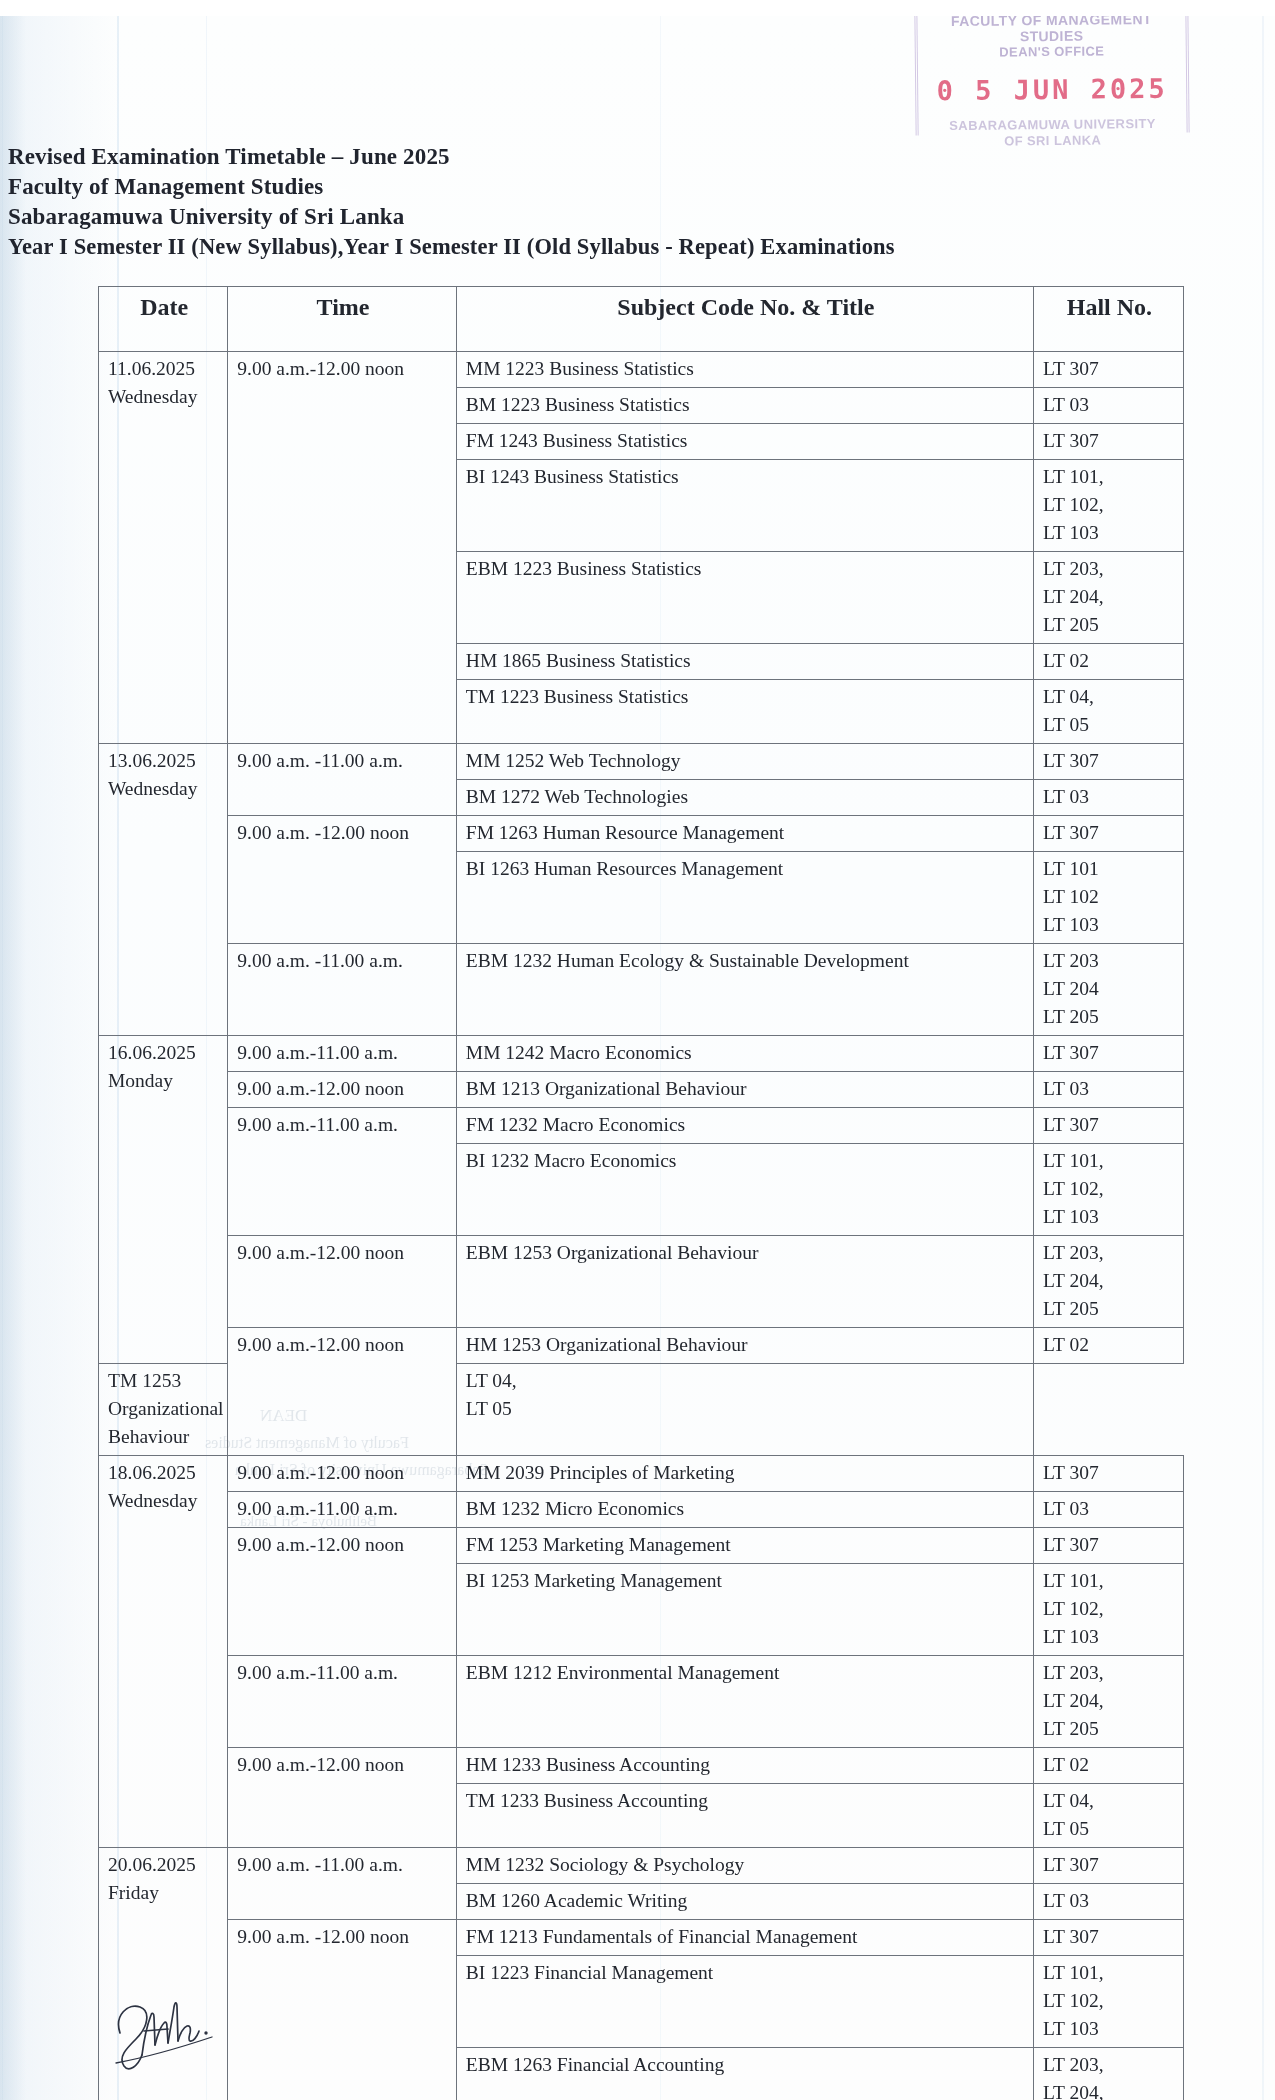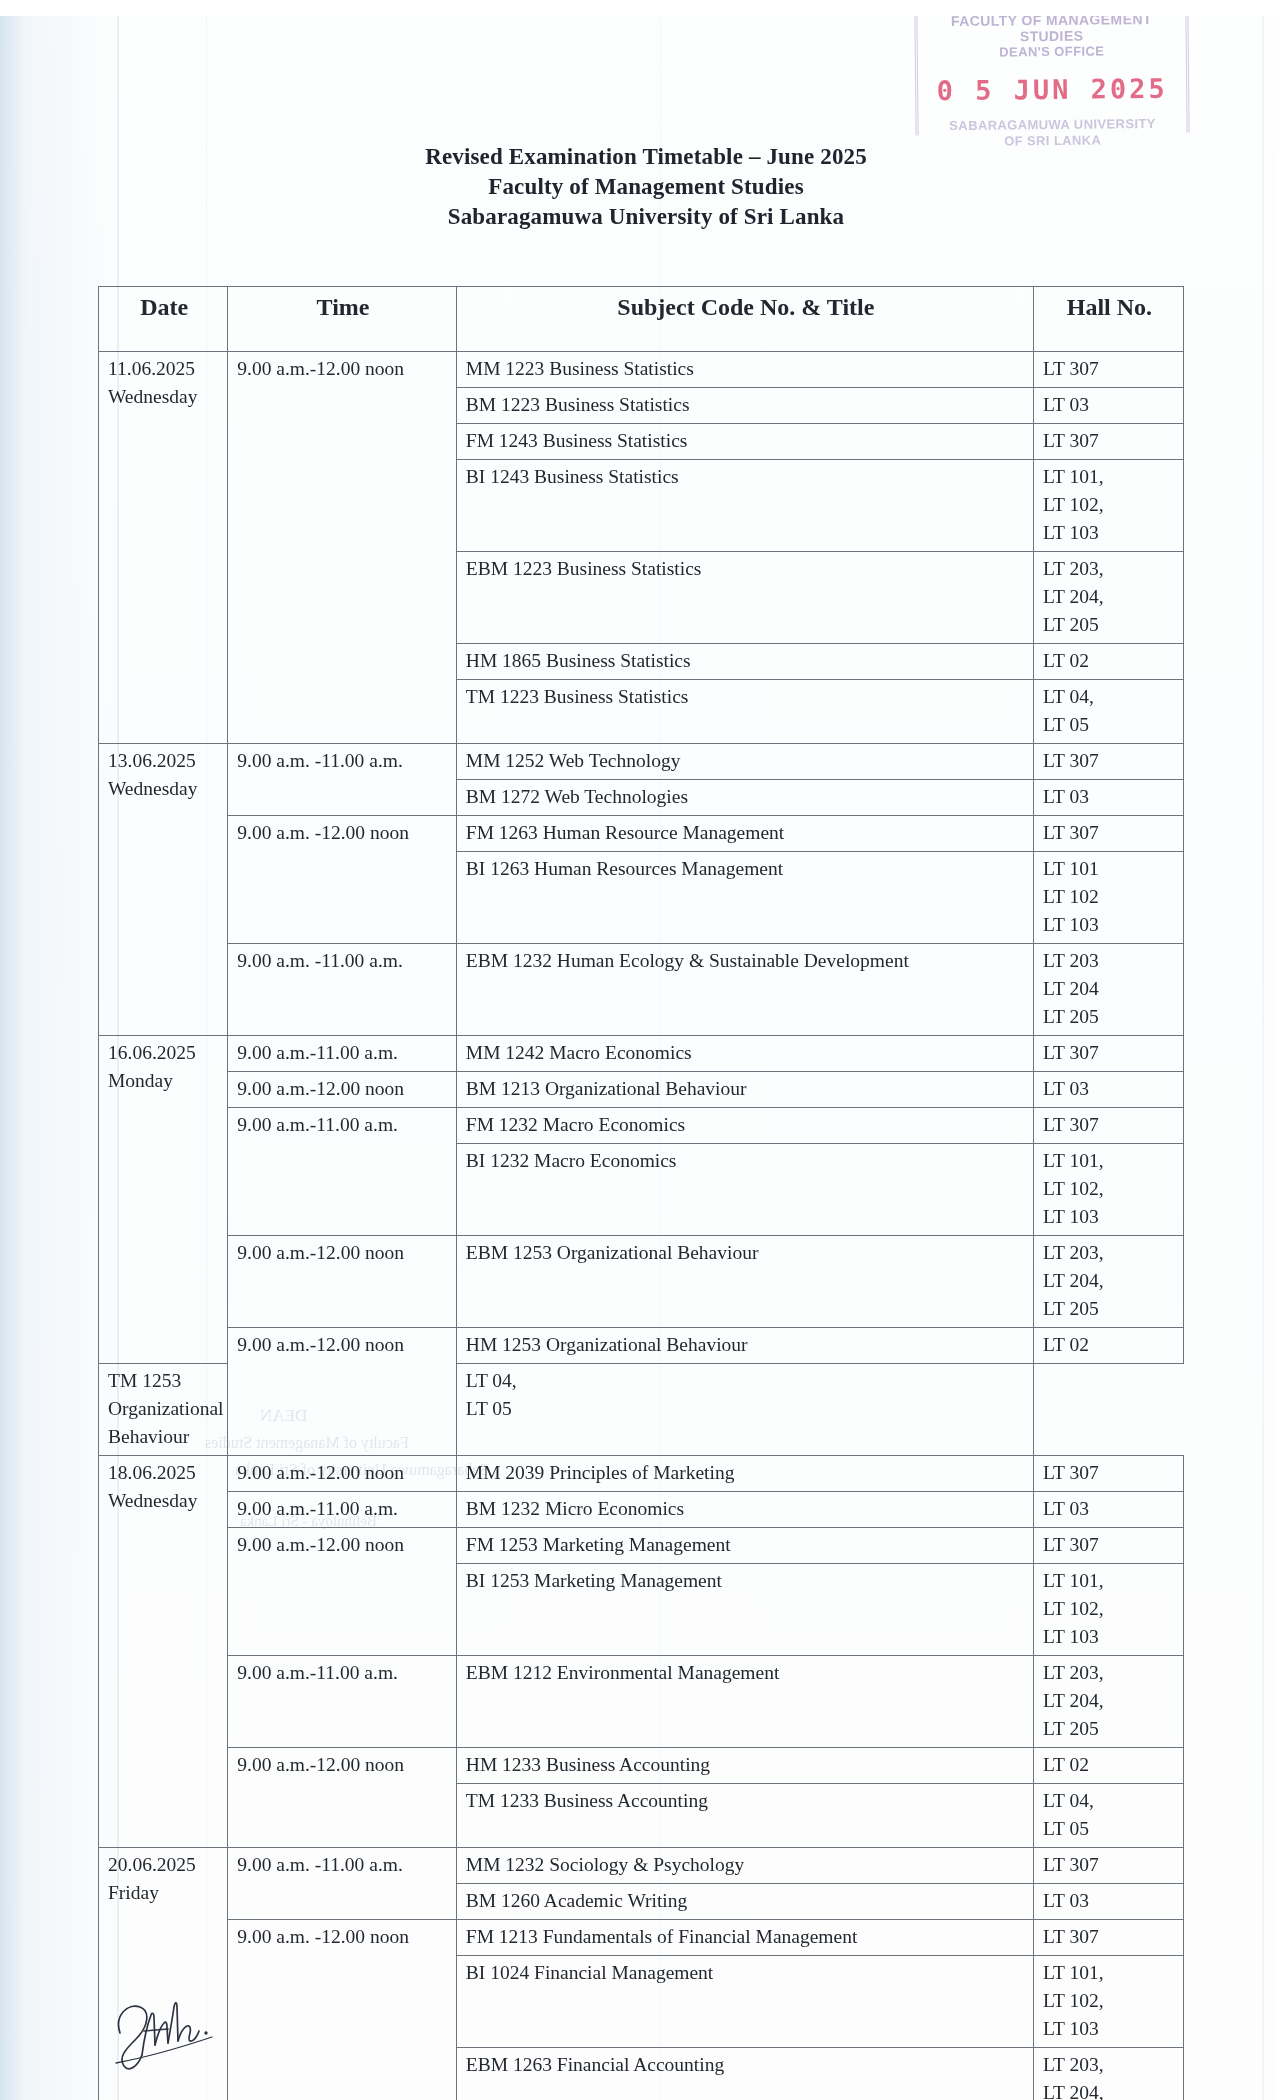--- a/index.html
+++ b/index.html
@@ -80,24 +80,23 @@
     color: rgba(139,116,176,0.42);
   }
   .stamp-line.l5 {
     font-size: 13px;
     color: rgba(139,116,176,0.42);
   }
 
   
   .heading {
     position: absolute;
-    left: 17px;
+    left: 8px;
     right: 0;
     top: 126px;
-    text-align: center;
   }
   .heading .hl {
     font-weight: bold;
     font-size: 23px;
     line-height: 30px;
     letter-spacing: .15px;
     color: #20242e;
   }
   .heading .hl.wide { font-size: 22.5px; }
 
@@ -179,20 +178,21 @@
     <div class="stamp-line l2">DEAN'S OFFICE</div>
     <div class="stamp-date">0 5 JUN 2025</div>
     <div class="stamp-line l4">SABARAGAMUWA UNIVERSITY</div>
     <div class="stamp-line l5">OF SRI LANKA</div>
   </div>
 
   <div class="heading">
     <div class="hl">Revised Examination Timetable – June 2025</div>
     <div class="hl">Faculty of Management Studies</div>
     <div class="hl">Sabaragamuwa University of Sri Lanka</div>
+    <div class="hl wide">Year I Semester II (New Syllabus),Year I Semester II (Old Syllabus - Repeat) Examinations</div>
   </div>
 
   <div class="ghost g1">DEAN</div>
   <div class="ghost g2">Faculty of Management Studies</div>
   <div class="ghost g3">Sabaragamuwa University of Sri Lanka</div>
   <div class="ghost g4">Belihuloya - Sri Lanka</div>
 
   <div class="tbl-wrap">
     <table class="tt">
       <colgroup>
@@ -365,21 +365,21 @@
           <tr>
             <td class="subj-cell">BM 1260 Academic Writing</td>
             <td class="hall-cell">LT 03</td>
           </tr>
           <tr>
             <td class="time-cell" rowspan="3">9.00 a.m. -12.00 noon</td>
             <td class="subj-cell">FM 1213 Fundamentals of Financial Management</td>
             <td class="hall-cell">LT 307</td>
           </tr>
           <tr>
-            <td class="subj-cell">BI 1024 Financial Management</td>
+            <td class="subj-cell">BI 1223 Financial Management</td>
             <td class="hall-cell">LT 101,
 LT 102,
 LT 103</td>
           </tr>
           <tr>
             <td class="subj-cell">EBM 1263 Financial Accounting</td>
             <td class="hall-cell">LT 203,
 LT 204,
 LT 205</td>
           </tr>

